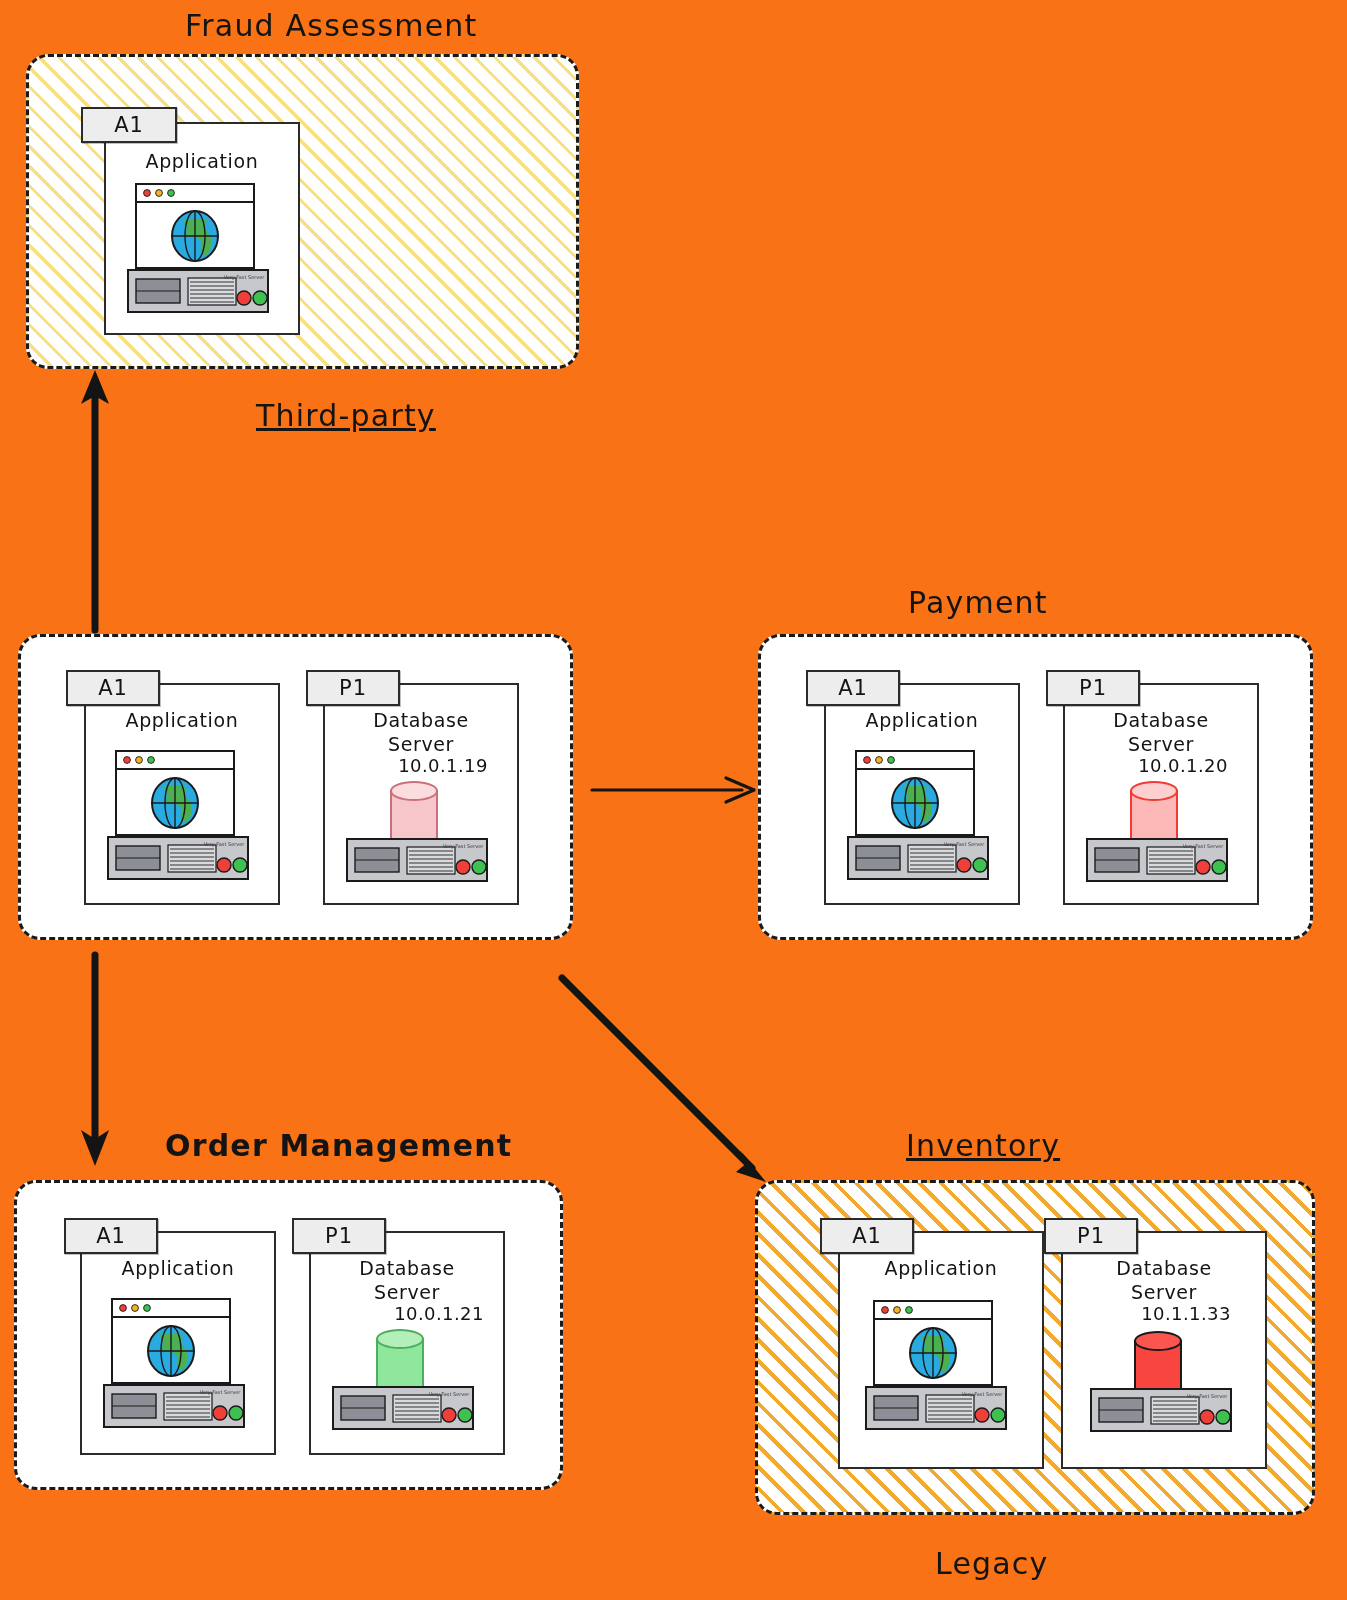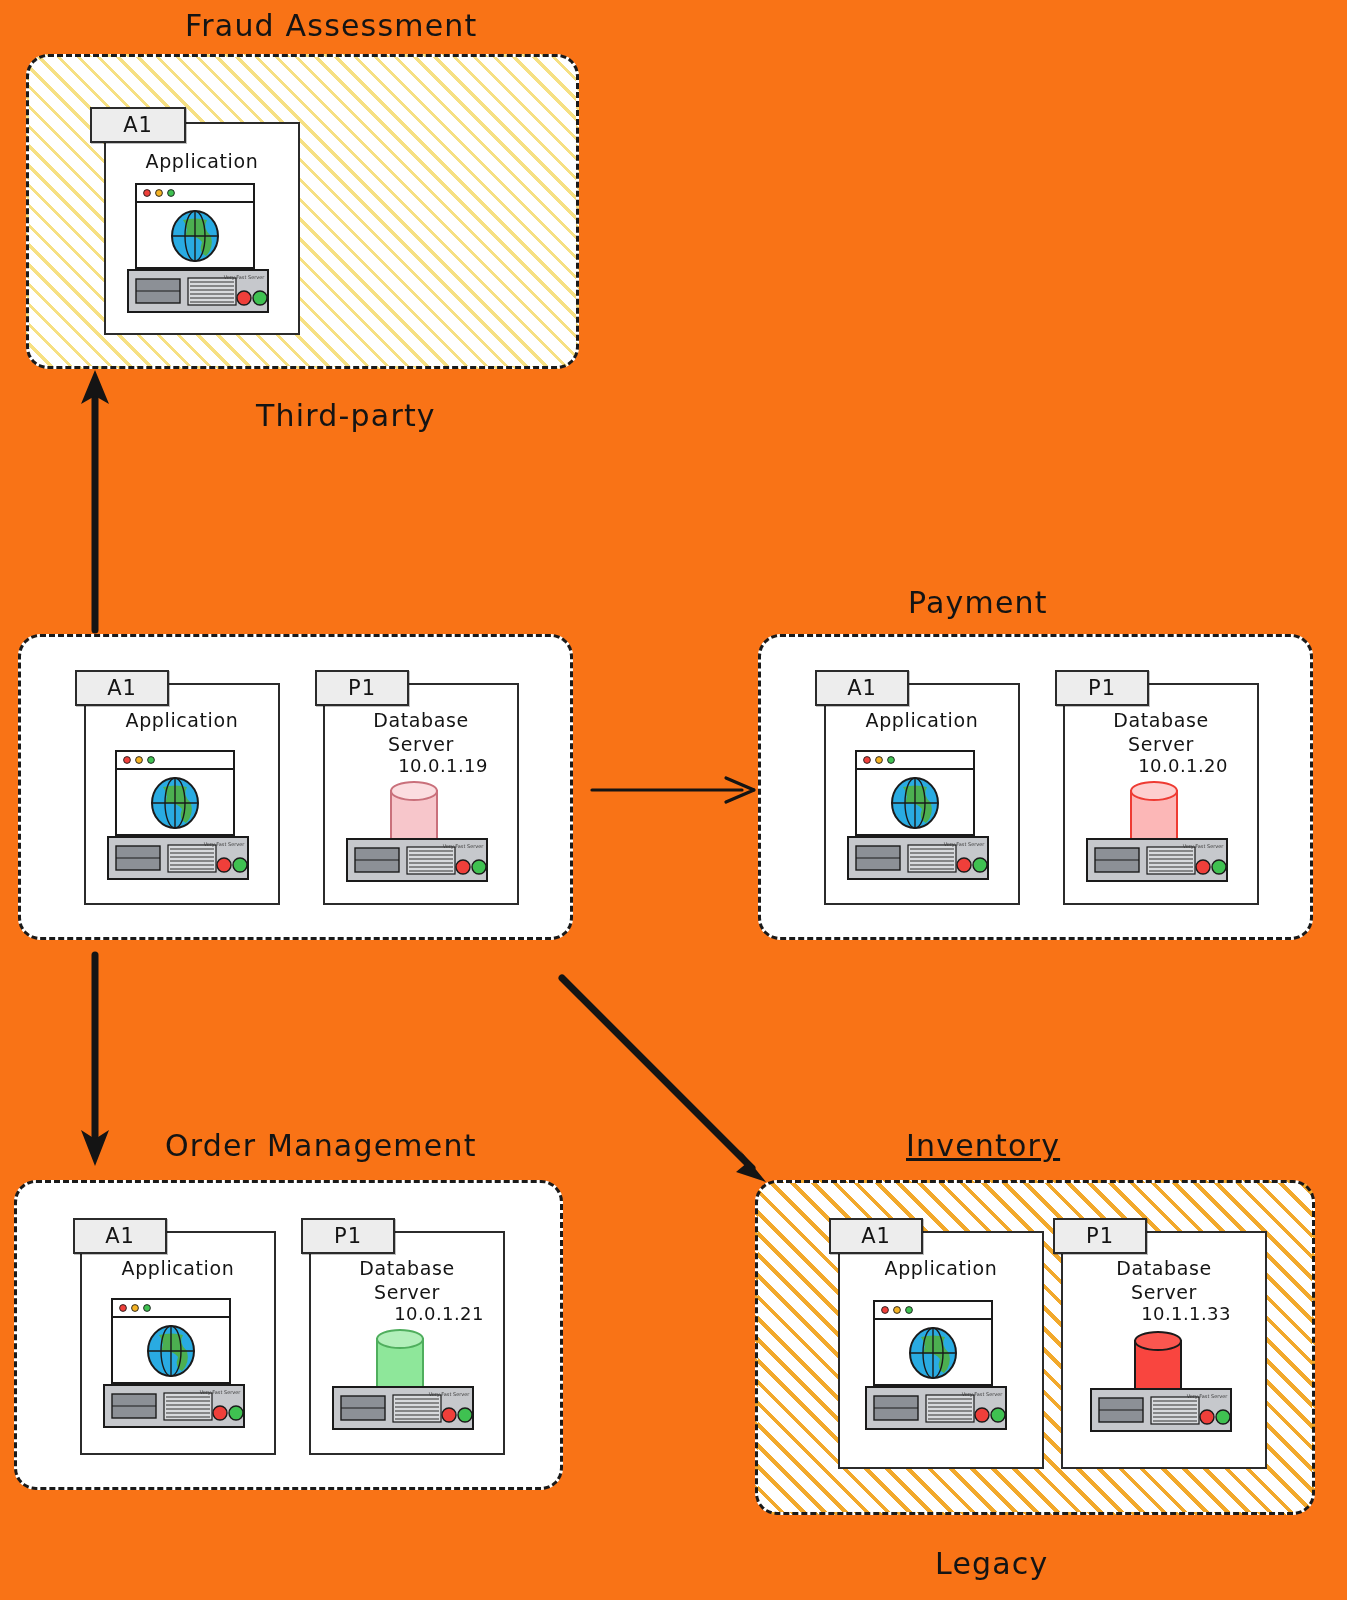--- a/index.html
+++ b/index.html
@@ -70,21 +70,20 @@
     box-sizing: border-box;
     border: 2px solid #2b2b2b;
     background: #ededed;
     color: #141414;
     display: flex;
     align-items: center;
     justify-content: center;
     font-size: 21px;
     letter-spacing: 1px;
     box-shadow: 1px 1px 0 rgba(0,0,0,0.25);
-    margin-left: 9px;
   }
   .node-label {
     position: absolute;
     left: 0;
     right: 0;
     text-align: center;
     color: #141414;
     font-size: 19px;
     line-height: 1.25;
     letter-spacing: 0.6px;
@@ -114,26 +113,26 @@
     pointer-events: none;
   }
 </style>
 </head>
 <body>
 
 <div id="canvas">
 
   <div class="group-title" style="left:185px; top:8px;">Fraud Assessment</div>
 
-  <div class="caption" style="left:256px; top:398px;">Third-party</div>
+  <div class="caption" style="left:256px; top:398px;text-decoration:underline;">Third-party</div>
 
 
   <div class="group-title" style="left:908px; top:585px;">Payment</div>
 
-  <div class="group-title" style="left:165px; top:1128px;">Order Management</div>
+  <div class="group-title" style="left:165px; top:1128px;font-weight:bold;">Order Management</div>
 
   <div class="group-title" style="left:906px; top:1128px;text-decoration:underline;">Inventory</div>
 
   <div class="caption" style="left:935px; top:1546px;">Legacy</div>
 
   <div class="group hatch-pale" style="left:26px; top:54px; width:553px; height:315px;">
 
     <div class="node" style="left:75px; top:65px; width:196px; height:213px;">
       <div class="node-label" style="top:26px;">Application</div>
       <div class="art" style="left:22px; top:60px;">

